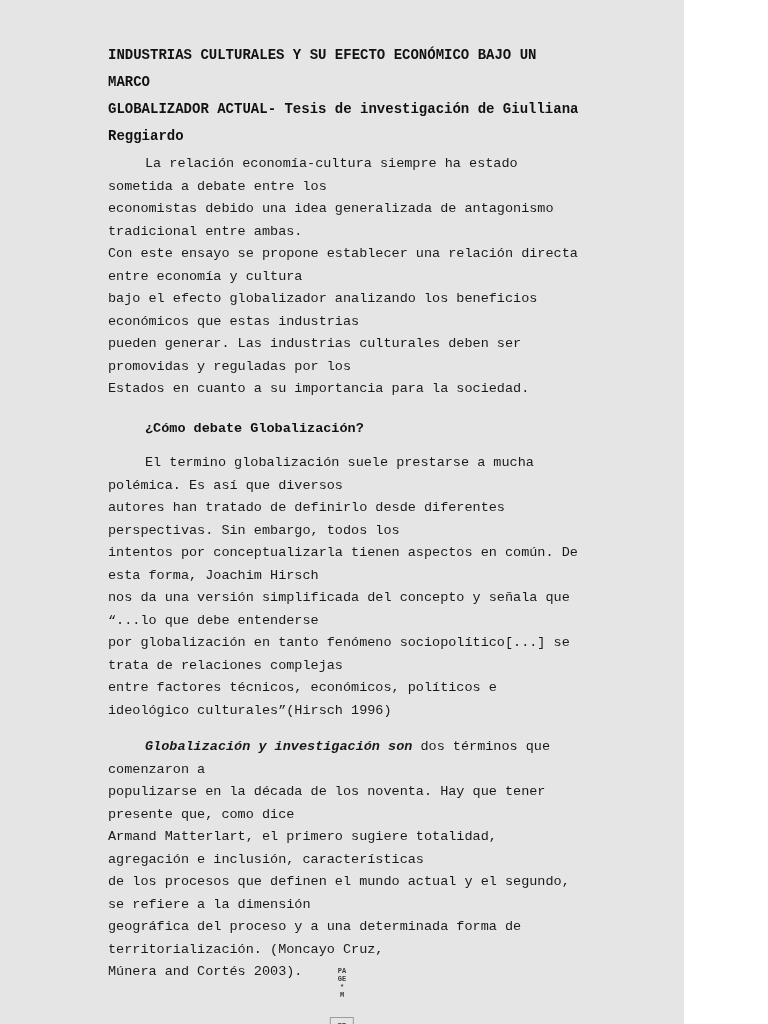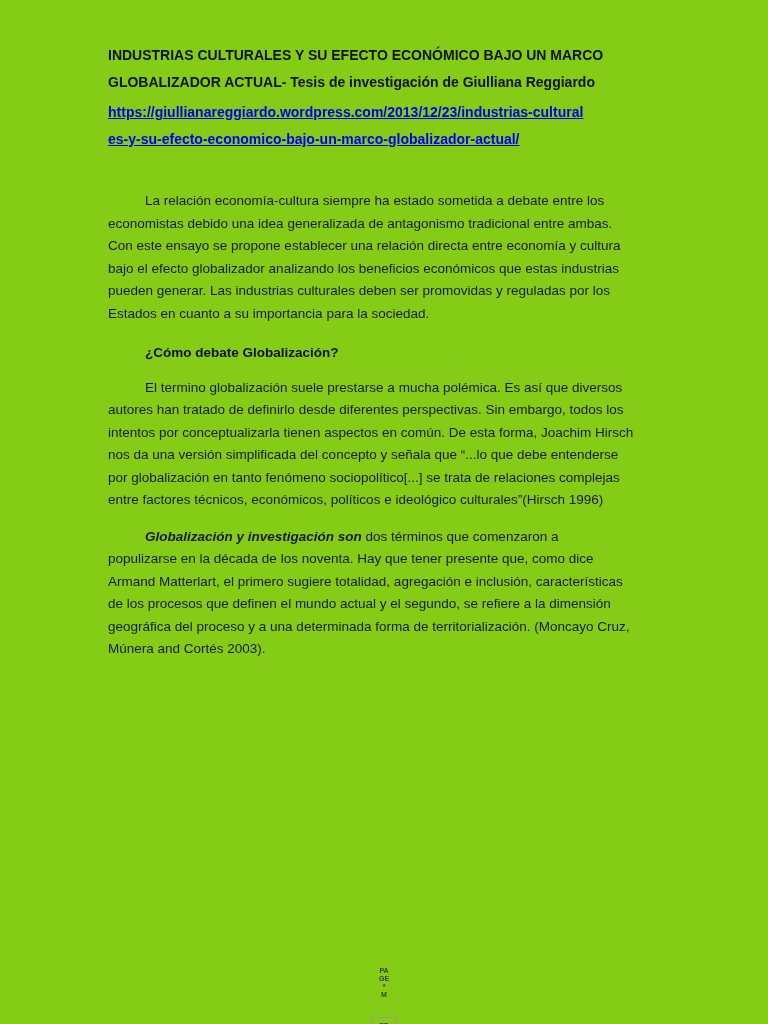--- a/index.html
+++ b/index.html
@@ -1,22 +1,22 @@
 <!DOCTYPE html>
 <html><head>
 <meta charset="utf-8">
 <style>
   html, body { margin: 0; padding: 0; background: #ffffff; }
   .page {
     position: relative;
-    width: 768px;
+    width: 684px;
     height: 1024px;
-    background: #84cc16;
+    background: #e5e5e5;
     overflow: hidden;
-    font-family: Liberation Sans, sans-serif;
+    font-family: Liberation Mono, monospace;
     color: #1a1a1a;
   }
   .content {
     padding: 42px 100px 0 108px;
   }
   .lines { white-space: pre-line; margin-top: 18px; }
 
   .doc-title {
     font-size: 14px;
     line-height: 27px;
@@ -71,22 +71,20 @@
 </style>
 </head>
 <body>
 
 <div class="page">
   <div class="content">
 
     <div class="doc-title lines">INDUSTRIAS CULTURALES Y SU EFECTO ECONÓMICO BAJO UN MARCO
 GLOBALIZADOR ACTUAL- Tesis de investigación de Giulliana Reggiardo</div>
 
-    <a class="doc-link lines" href="#">https://giullianareggiardo.wordpress.com/2013/12/23/industrias-cultural
-es-y-su-efecto-economico-bajo-un-marco-globalizador-actual/</a>
 
     <p class="body-par first-par lines">La relación economía-cultura siempre ha estado sometida a debate entre los
 economistas debido una idea generalizada de antagonismo tradicional entre ambas.
 Con este ensayo se propone establecer una relación directa entre economía y cultura
 bajo el efecto globalizador analizando los beneficios económicos que estas industrias
 pueden generar. Las industrias culturales deben ser promovidas y reguladas por los
 Estados en cuanto a su importancia para la sociedad.</p>
 
     <h2 class="question">¿Cómo debate Globalización?</h2>
 

